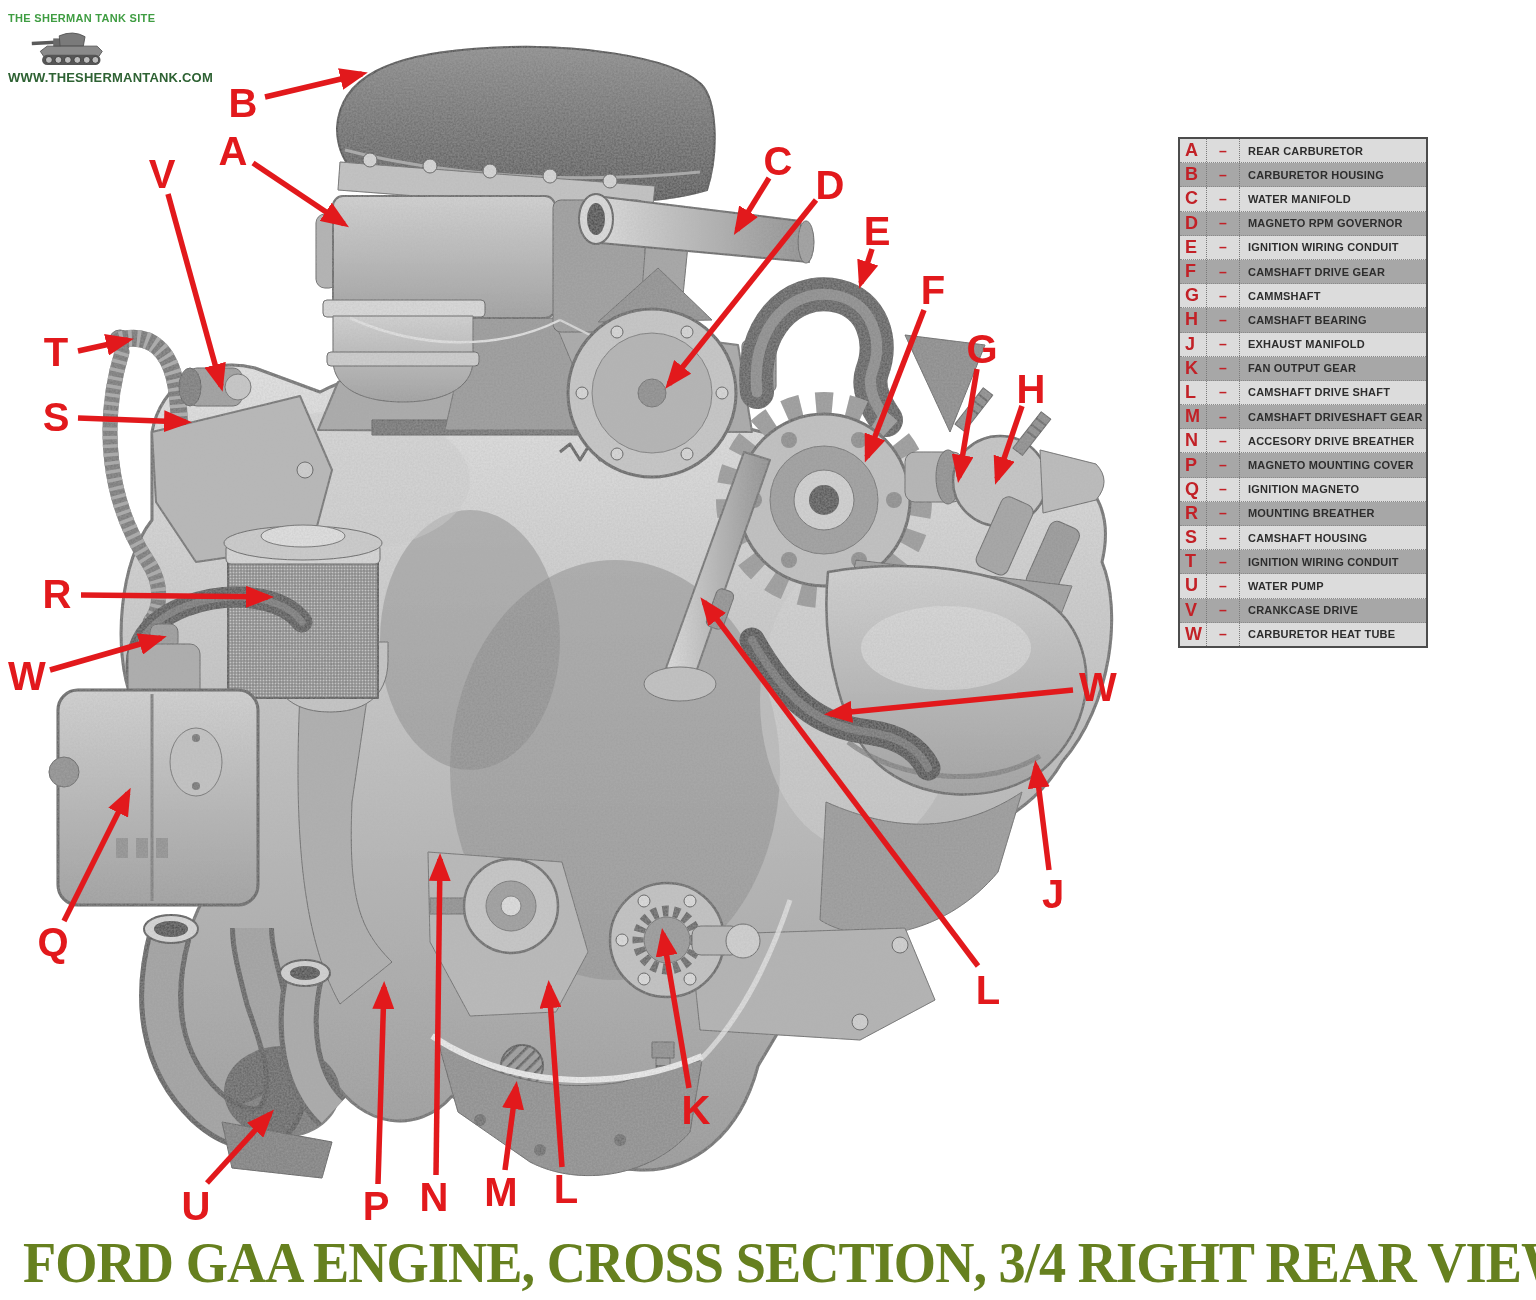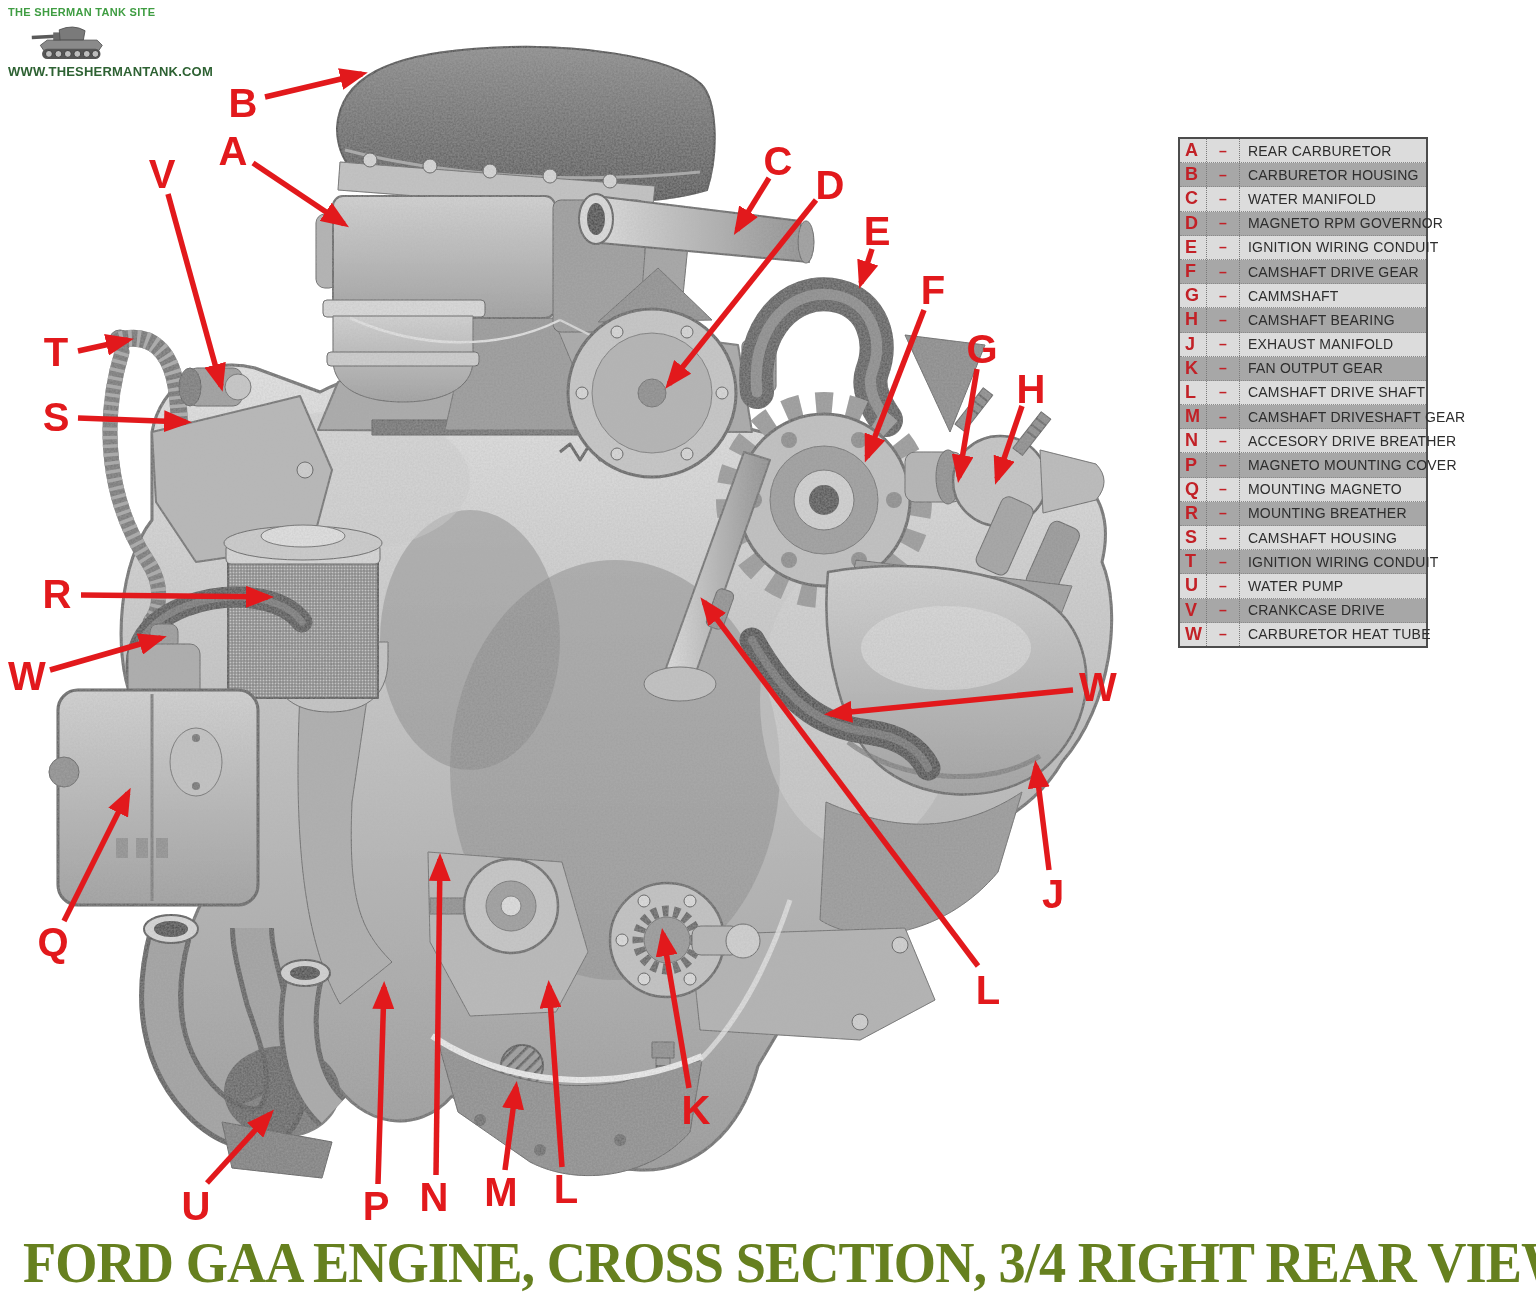--- a/index.html
+++ b/index.html
@@ -5,21 +5,21 @@
   :root{
     --red:#e2191c; --legend-red:#c22127; --olive:#66801f;
     --logo-green:#3f9d42; --logo-url:#2e6233;
     --row-light:#dcdcdc; --row-dark:#a7a7a7; --legend-text:#2d2d2d; --legend-border:#4c4c4c;
   }
   html,body{margin:0;padding:0;}
   body{width:1536px;height:1300px;background:#ffffff;position:relative;overflow:hidden;
        font-family:"Liberation Sans",sans-serif;}
 
   
-  .logo{position:absolute;left:8px;top:6px;width:130px;text-align:center;}
+  .logo{position:absolute;left:8px;top:12px;width:130px;text-align:center;}
   .logo-title{font-size:11px;font-weight:bold;color:var(--logo-green);letter-spacing:.3px;white-space:nowrap;}
   .logo-url{font-size:13px;font-weight:bold;color:var(--logo-url);letter-spacing:.2px;white-space:nowrap;}
   .logo-tank{display:block;margin:1px auto;}
 
   
   .engine-svg,.callout-svg{position:absolute;left:0;top:0;width:1536px;height:1300px;}
   .callout-svg{pointer-events:none;}
   .callout-line{stroke:var(--red);stroke-width:5.5px;}
   .callout-letter{font-family:"Liberation Sans",sans-serif;font-weight:bold;font-size:40px;
                   fill:var(--red);text-anchor:middle;dominant-baseline:central;}
@@ -28,21 +28,21 @@
   .legend{position:absolute;left:1178px;top:137px;width:250px;border:2px solid var(--legend-border);
           background:var(--row-light);box-sizing:border-box;}
   .lrow{display:grid;grid-template-columns:27px 33px 1fr;align-items:stretch;height:23.2px;
         border-bottom:1px dotted #8a8a8a;background:var(--row-light);}
   .lrow:last-child{border-bottom:none;}
   .lrow:nth-child(even){background:var(--row-dark);}
   .lletter{color:var(--legend-red);font-weight:bold;font-size:18px;display:flex;align-items:center;
            padding-left:5px;border-right:1px dotted #7a7a7a;}
   .ldash{color:var(--legend-red);font-weight:bold;font-size:14px;display:flex;align-items:center;
          justify-content:center;border-right:1px dotted #7a7a7a;}
-  .llabel{font-size:14px;font-weight:normal;color:var(--legend-text);display:flex;align-items:center;
+  .llabel{font-size:11px;font-weight:bold;color:var(--legend-text);display:flex;align-items:center;
           padding-left:8px;letter-spacing:.2px;white-space:nowrap;}
 
   
   .fig-title{position:absolute;left:0;right:0;top:1231px;text-align:center;
              font-family:"Liberation Serif",serif;font-weight:bold;font-size:56px;
              color:var(--olive);letter-spacing:-1px;transform:scaleX(.97);white-space:nowrap;}
 </style>
 </head>
 <body>
 
@@ -490,21 +490,21 @@
       <span class="llabel">ACCESORY DRIVE BREATHER</span>
     </div>
     <div class="lrow">
       <span class="lletter">P</span>
       <span class="ldash">–</span>
       <span class="llabel">MAGNETO MOUNTING COVER</span>
     </div>
     <div class="lrow">
       <span class="lletter">Q</span>
       <span class="ldash">–</span>
-      <span class="llabel">MOUNTING MAGNETO</span>
+      <span class="llabel">IGNITION MAGNETO</span>
     </div>
     <div class="lrow">
       <span class="lletter">R</span>
       <span class="ldash">–</span>
       <span class="llabel">MOUNTING BREATHER</span>
     </div>
     <div class="lrow">
       <span class="lletter">S</span>
       <span class="ldash">–</span>
       <span class="llabel">CAMSHAFT HOUSING</span>

